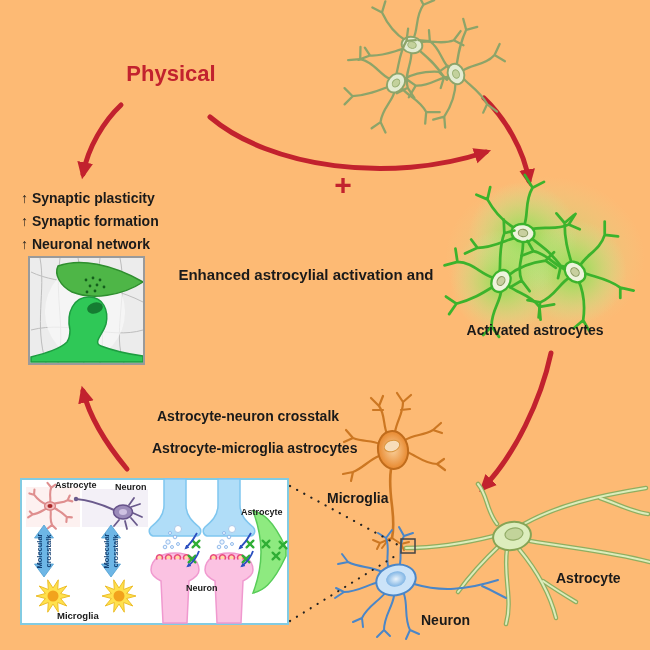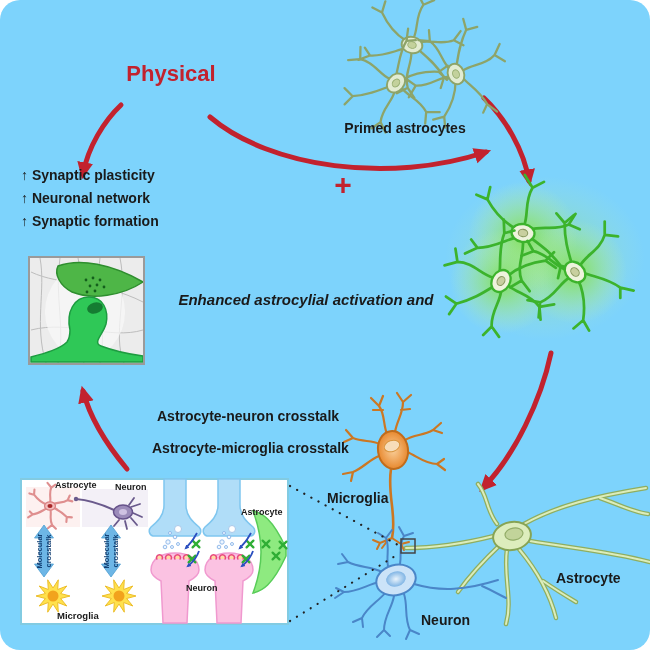--- a/index.html
+++ b/index.html
@@ -1,17 +1,17 @@
 <!DOCTYPE html>
 <html><head>
 <meta charset="utf-8">
 <style>
   html,body{margin:0;padding:0;background:#fff;}
-  .canvas{position:relative;width:650px;height:650px;background:#7dd3fc;
-          font-family:"Liberation Sans",sans-serif;overflow:hidden;border-radius:20px;}
+  .canvas{position:relative;width:650px;height:650px;background:#fdba74;
+          font-family:"Liberation Sans",sans-serif;overflow:hidden;}
   .canvas svg{position:absolute;left:0;top:0;}
   .lbl{position:absolute;color:#1a1a1a;font-weight:bold;white-space:nowrap;}
   .f14{font-size:14px;}
   .f15{font-size:15px;}
   .f9{font-size:9px;}
   .f95{font-size:9.5px;}
   .red{color:#c2222e;}
   .center{text-align:center;}
   .title{font-size:22px;line-height:28px;}
   .plus{font-size:30px;font-weight:900;line-height:30px;}
@@ -265,37 +265,37 @@
     <use href="#gx" x="266" y="544"></use>
         <use href="#gx" x="276" y="556"></use>
         <use href="#gx" x="283" y="545"></use>
   </g>
 </svg>
 
 <div class="lbl title red center" style="left:106px;top:60px;width:130px;">
   <div>Physical</div>
 </div>
 
-<div class="lbl f14 center" style="left:330px;top:120px;width:150px;">Primed astrocytes</div>
 
 <div class="lbl plus red center" style="left:322px;top:170px;width:42px;">+</div>
 
-<div class="lbl f14 effects" style="left:21px;top:164px;">
+<div class="lbl f14 effects" style="left:21px;top:187px;">
   <div>↑ Synaptic plasticity</div>
+  <div>↑ Synaptic formation</div>
   <div>↑ Neuronal network</div>
-  <div>↑ Synaptic formation</div>
 </div>
 
-<div class="lbl f15 center enh" style="left:160px;top:285px;width:292px;font-style:italic;">
+<div class="lbl f15 center enh" style="left:160px;top:260px;width:292px;">
   <div>Enhanced astrocylial activation and</div>
 </div>
 
+<div class="lbl f14 center" style="left:455px;top:322px;width:160px;">Activated astrocytes</div>
 
 <div class="lbl f14" style="left:157px;top:408px;">Astrocyte-neuron crosstalk</div>
-<div class="lbl f14" style="left:152px;top:440px;">Astrocyte-microglia crosstalk</div>
+<div class="lbl f14" style="left:152px;top:440px;">Astrocyte-microglia astrocytes</div>
 
 <div class="lbl f14" style="left:327px;top:490px;">Microglia</div>
 <div class="lbl f14" style="left:421px;top:612px;">Neuron</div>
 <div class="lbl f14" style="left:556px;top:570px;">Astrocyte</div>
 
 <div class="lbl f9" style="left:55px;top:480px;">Astrocyte</div>
 <div class="lbl f9" style="left:115px;top:482px;">Neuron</div>
 <div class="lbl f95" style="left:57px;top:610px;">Microglia</div>
 
 <div class="mc" style="left:21px;top:542px;">Molecular crosstalk</div>

